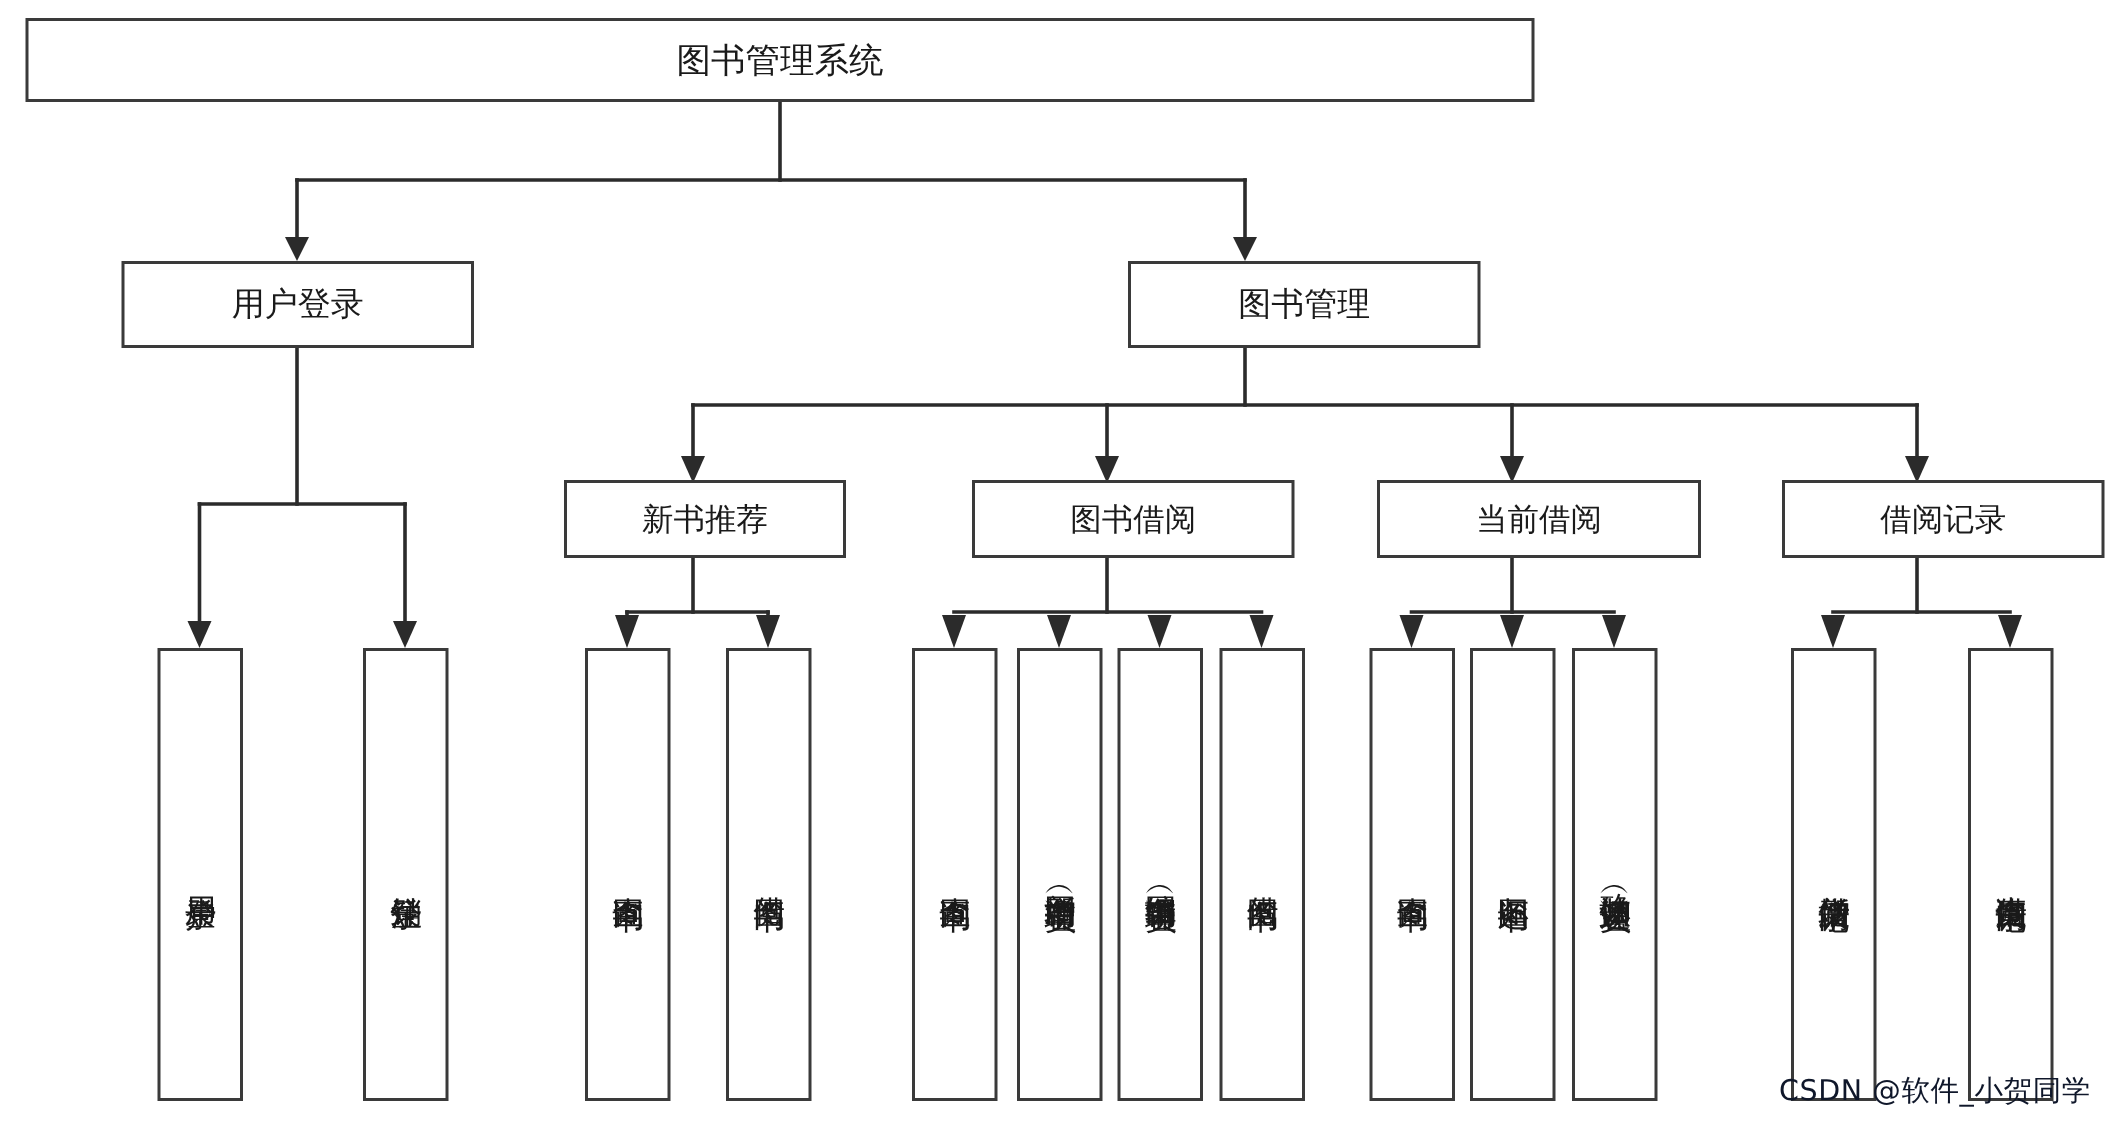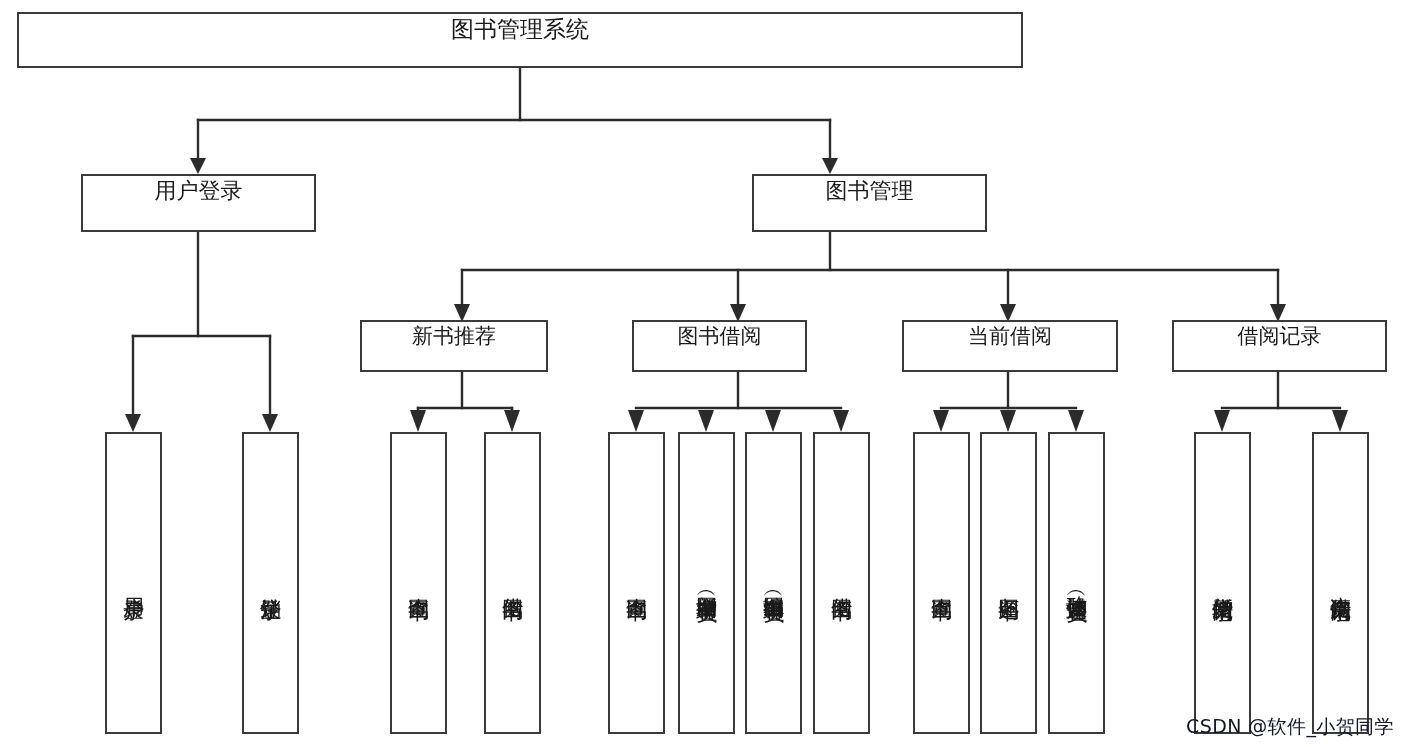--- a/index.html
+++ b/index.html
@@ -35,31 +35,33 @@
     fill: #2b2b2b;
     stroke: none;
   }
   
   .node {
     position: absolute;
     box-sizing: border-box;
     background: #ffffff;
     border: 2.4px solid #3a3a3a;
     display: flex;
+    align-items: center;
     justify-content: center;
     color: #1a1a1a;
   }
   .node.root {
     font-size: 23px;
   }
   .node.lvl2 {
     font-size: 22px;
   }
   .node.lvl3 {
     font-size: 21px;
+    margin-left: 16px;
   }
   
   .node.leaf {
     align-items: center;
     justify-content: center;
     padding: 4px 0;
   }
   .leaf .vtext {
     writing-mode: vertical-rl;
     text-orientation: upright;
@@ -149,21 +151,21 @@
   </div>
 
   <div class="node lvl2" style="left:752px; top:174px; width:235px; height:58px;">
     <span>图书管理</span>
   </div>
 
   <div class="node lvl3" style="left:360px; top:320px; width:188px; height:52px;">
     <span>新书推荐</span>
   </div>
 
-  <div class="node lvl3" style="left:632px; top:320px; width:175px; height:52px;">
+  <div class="node lvl3" style="left:632px; top:320px; width:215px; height:52px;">
     <span>图书借阅</span>
   </div>
 
   <div class="node lvl3" style="left:902px; top:320px; width:216px; height:52px;">
     <span>当前借阅</span>
   </div>
 
   <div class="node lvl3" style="left:1172px; top:320px; width:215px; height:52px;">
     <span>借阅记录</span>
   </div>

